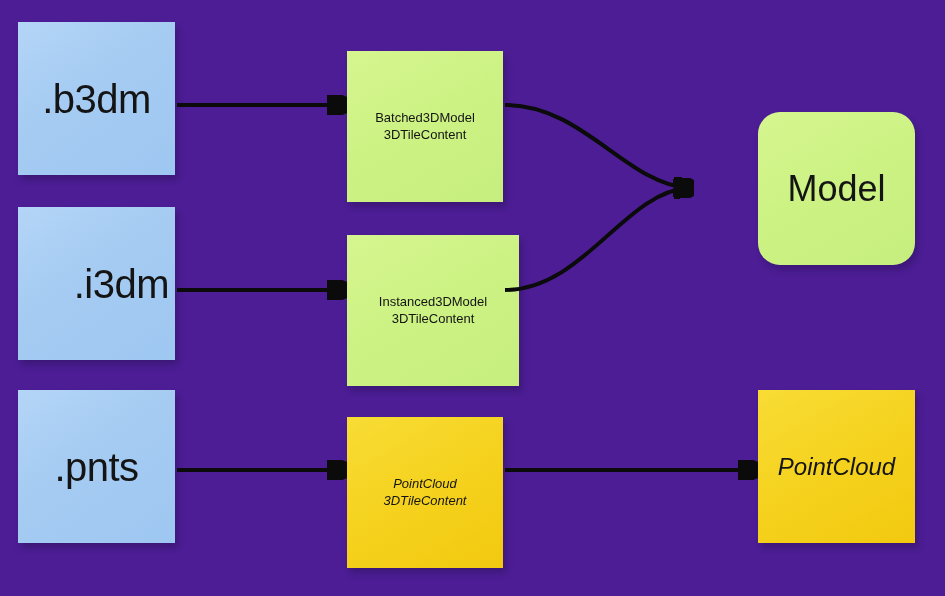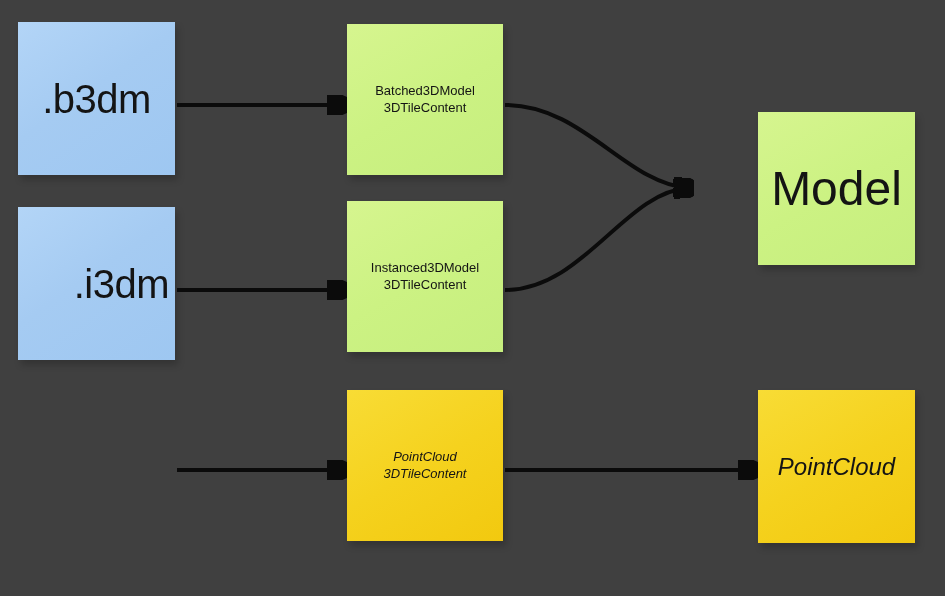--- a/index.html
+++ b/index.html
@@ -39,50 +39,53 @@
     background-image: linear-gradient(145deg, #b3d5f7 0%, #a5cbf2 45%, #9ec7f1 100%);
   }
   .note.green {
     background-image: linear-gradient(150deg, #d6f58f 0%, #ccf283 50%, #c6ee7e 100%);
   }
   .note.yellow {
     background-image: linear-gradient(150deg, #f8dc35 0%, #f5d21e 50%, #f2c90f 100%);
     font-style: italic;
   }
   .note.big-label { font-size: 40px; font-weight: 400; letter-spacing: -0.5px; }
-  .note.mid-label { font-size: 13px; font-weight: 400; }
-  .note.model-label { font-size: 48px; }
+  .note.mid-label { font-size: 13px; font-weight: 400; margin-top: 27px; }
+  .note.model-label { font-size: 36px; border-radius: 22px; }
   .note.pc-label { font-size: 24px; }
 
   svg#edges {
     position: absolute;
     left: 0;
     top: 0;
     width: 945px;
     height: 596px;
     overflow: visible;
   }
   svg#edges path, svg#edges line { fill: none; stroke: #0b0b0b; stroke-width: 4; }
 </style>
 </head>
 <body>
 
-<div id="canvas" style="background: #404040;">
+<div id="canvas" style="background: #4c1d95;">
 
   <div class="note blue big-label" style="left: 18px; top: 22px; width: 157px; height: 153px;">
       <span class="label">.b3dm</span>
     </div>
     <div class="note blue big-label" style="left: 18px; top: 207px; width: 157px; height: 153px; text-align: right;">
       <span class="label">.i3dm</span>
     </div>
+    <div class="note blue big-label" style="left: 18px; top: 390px; width: 157px; height: 153px;">
+      <span class="label">.pnts</span>
+    </div>
     <div class="note green mid-label" style="left: 347px; top: 24px; width: 156px; height: 151px;">
       <span class="label">Batched3DModel
 3DTileContent</span>
     </div>
-    <div class="note green mid-label" style="left: 347px; top: 201px; width: 156px; height: 151px;">
+    <div class="note green mid-label" style="left: 347px; top: 208px; width: 172px; height: 151px;">
       <span class="label">Instanced3DModel
 3DTileContent</span>
     </div>
     <div class="note yellow mid-label" style="left: 347px; top: 390px; width: 156px; height: 151px;">
       <span class="label">PointCloud
 3DTileContent</span>
     </div>
     <div class="note green model-label" style="left: 758px; top: 112px; width: 157px; height: 153px;">
       <span class="label">Model</span>
     </div>

